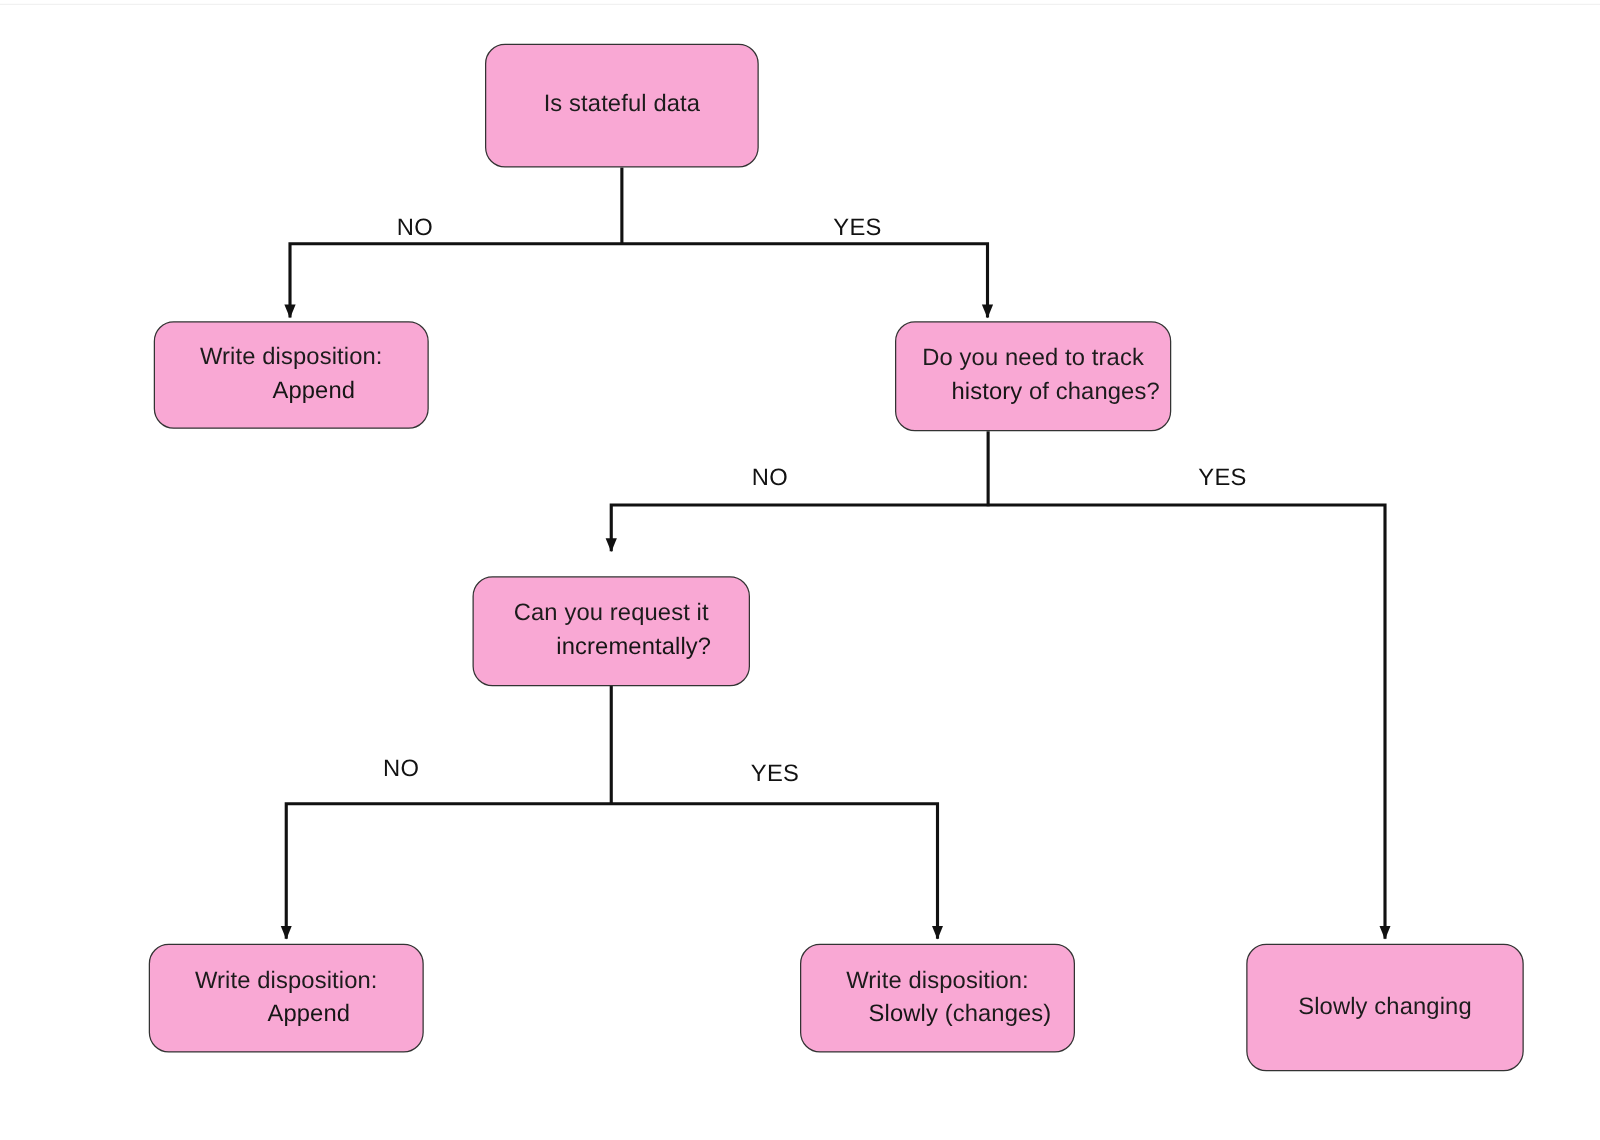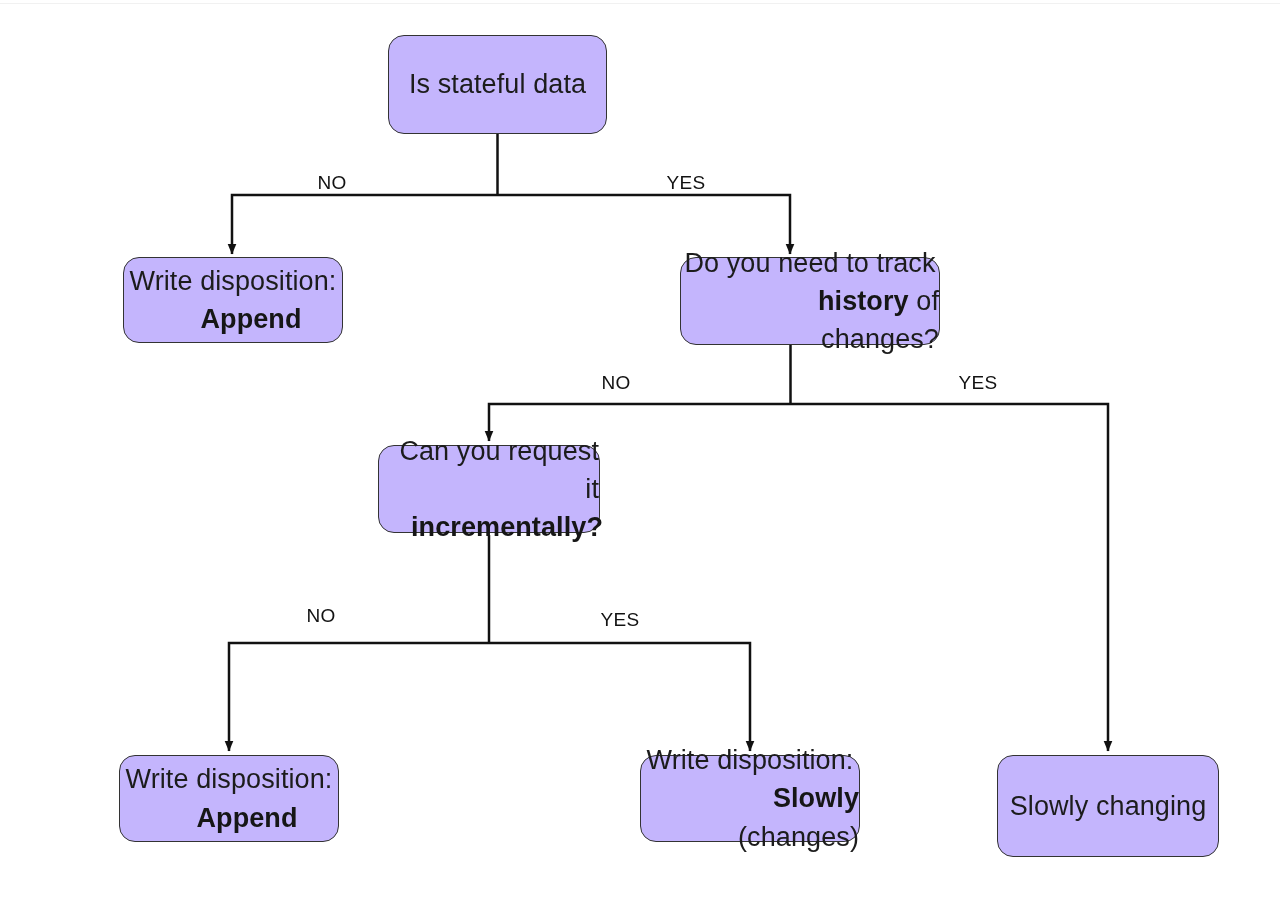--- a/index.html
+++ b/index.html
@@ -25,48 +25,48 @@
   }
   #wires {
     position: absolute;
     left: 0; top: 0;
     width: 1280px;
     height: 912px;
   }
   .node {
     position: absolute;
     box-sizing: border-box;
-    background: #c4b5fd;
+    background: #f9a8d4;
     border: 1.6px solid #333333;
     border-radius: 16px;
     display: flex;
     flex-direction: column;
     justify-content: center;
     align-items: center;
     text-align: right;
-    font-size: 27px;
+    font-size: 19px;
     line-height: 1.42;
     color: #1c1c1c;
     letter-spacing: 0.1px;
   }
-  .node b { font-weight: 700; color: #161616; margin-left: 36px; }
+  .node b { font-weight: 400; color: #161616; margin-left: 36px; }
   .edge-label {
     position: absolute;
     transform: translate(-50%, -50%);
     font-size: 19px;
     font-weight: 400;
     color: #121212;
     letter-spacing: 0.3px;
     white-space: nowrap;
   }
   
   #node-root        { left: 388px; top: 35px;  width: 219px; height: 99px; }
   #node-append      { left: 123px; top: 257px; width: 220px; height: 86px; }
-  #node-history     { left: 680px; top: 257px; width: 260px; height: 88px; }
-  #node-incremental { left: 378px; top: 445px; width: 222px; height: 88px; }
+  #node-history     { left: 716px; top: 257px; width: 221px; height: 88px; }
+  #node-incremental { left: 378px; top: 461px; width: 222px; height: 88px; }
   #node-replace     { left: 119px; top: 755px; width: 220px; height: 87px; }
   #node-merge       { left: 640px; top: 755px; width: 220px; height: 87px; }
   #node-scd         { left: 997px; top: 755px; width: 222px; height: 102px; }
   
   #lbl-fork1-no  { left: 332px;  top: 183px; }
   #lbl-fork1-yes { left: 686px;  top: 183px; }
   #lbl-fork2-no  { left: 616px;  top: 383px; }
   #lbl-fork2-yes { left: 978px;  top: 383px; }
   #lbl-fork3-no  { left: 321px;  top: 616px; }
   #lbl-fork3-yes { left: 620px;  top: 620px; }

